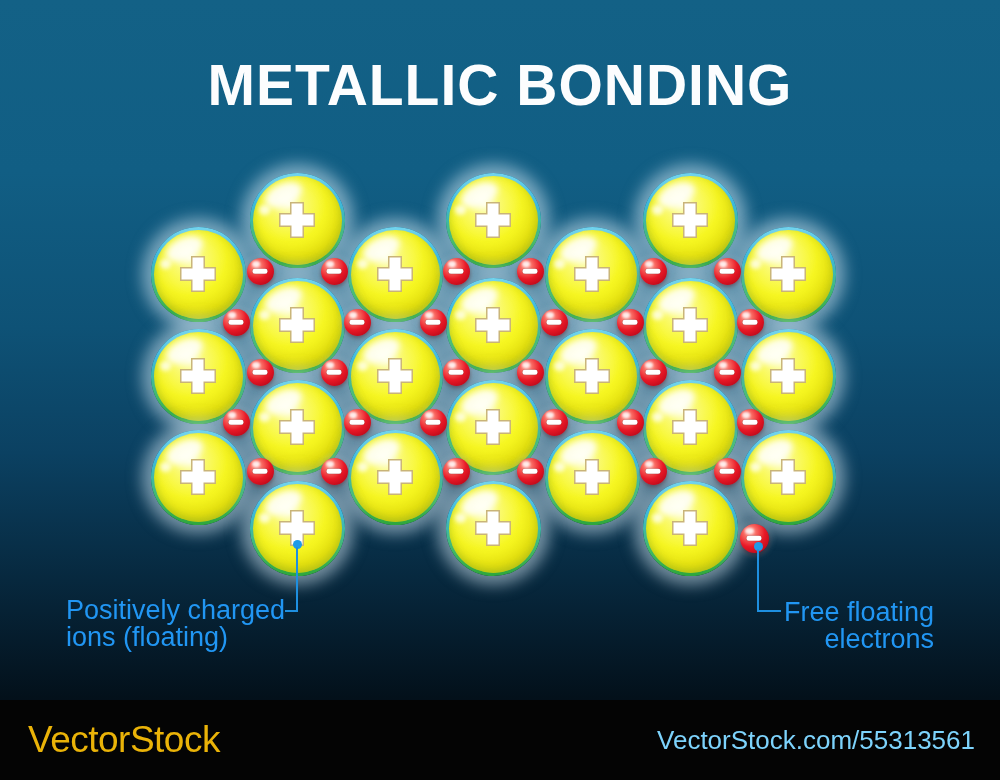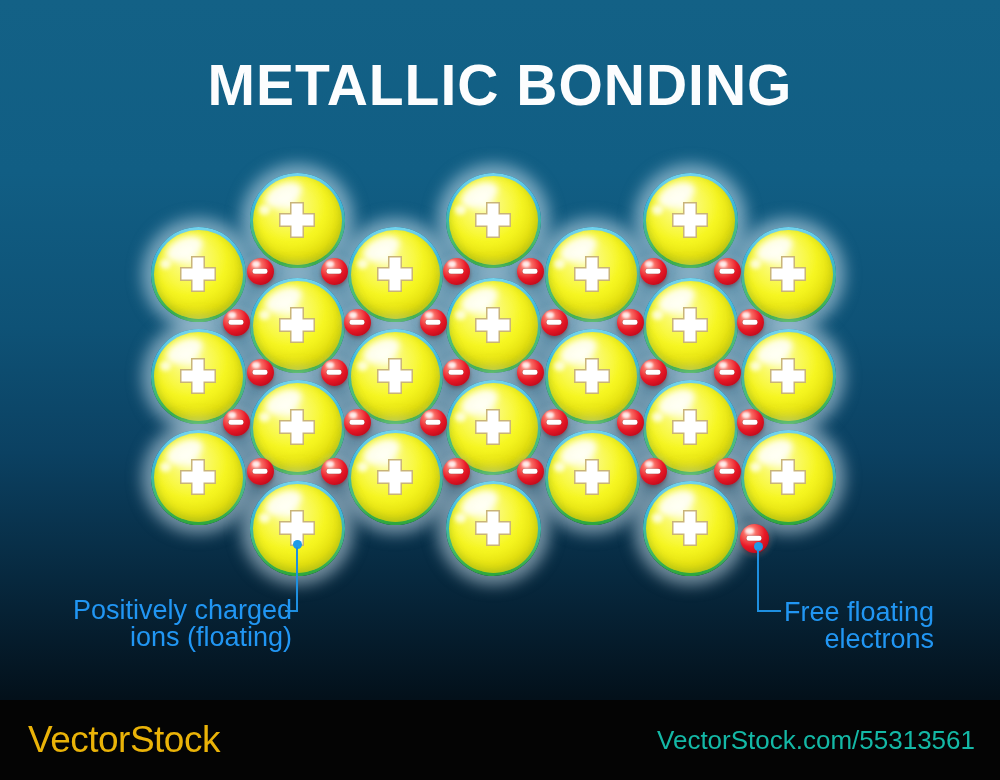--- a/index.html
+++ b/index.html
@@ -47,29 +47,29 @@
     position:absolute;left:50%;top:50%;transform:translate(-50%,-50%);
     width:15px;height:4.6px;border-radius:2.3px;background:#fff;
     box-shadow:0 0 1px rgba(0,0,0,0.5);
   }
   
   .leader-dot{position:absolute;width:9px;height:9px;border-radius:50%;background:#1e9be8;}
   .leader-seg{position:absolute;background:#1e8fe0;}
   .callout{
     position:absolute;color:#2196f3;font-size:27px;line-height:27px;font-weight:normal;
   }
-  .callout.left-label{left:73px;top:597px;text-align:right;}
+  .callout.left-label{left:66px;top:597px;text-align:left;}
   .callout.right-label{right:66px;top:599px;text-align:right;}
   
   .bar{
     position:absolute;left:0;right:0;bottom:0;height:80px;background:#040404;
     display:flex;align-items:center;justify-content:space-between;
   }
   .brand{color:#eab308;font-size:37px;letter-spacing:-0.5px;margin-left:28px;}
-  .credit{color:#14b8a6;font-size:26px;margin-right:25px;}
+  .credit{color:#7dd3fc;font-size:26px;margin-right:25px;}
 </style>
 </head>
 <body>
 
 <div class="stage">
   <div class="title">METALLIC BONDING</div>
 
   <div id="lattice">
       <div class="ion" style="left: 249.5px; top: 172.5px;">
         <div class="ion-body">

